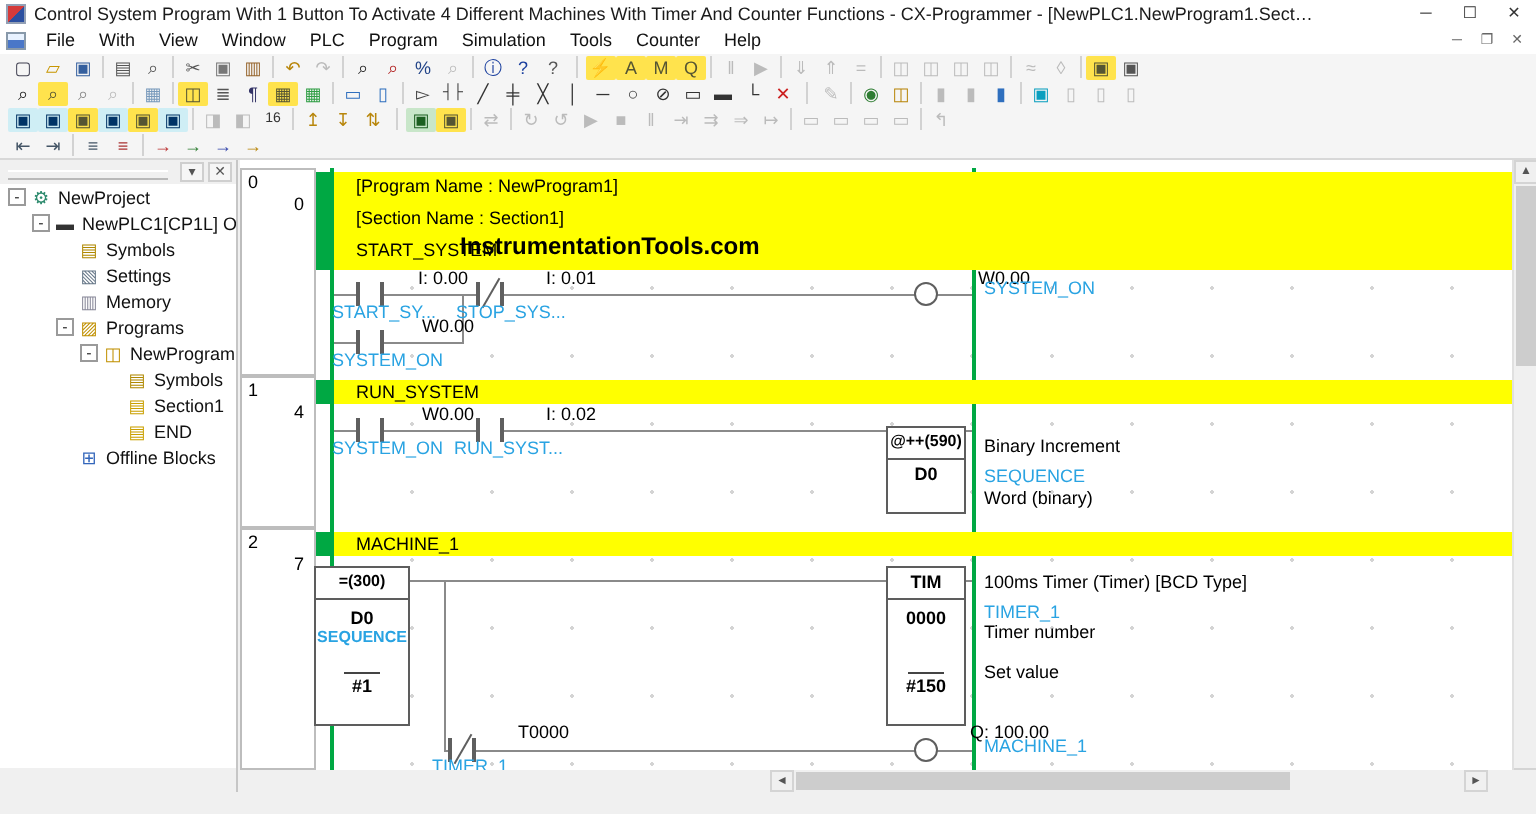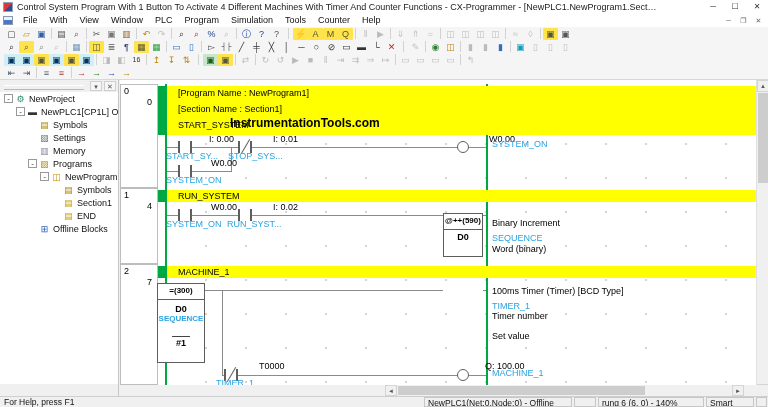--- a/index.html
+++ b/index.html
@@ -400,20 +400,27 @@
 
     <div class="ibox" style="left:37px;top:203px;width:48px;height:80px;">
       <span class="ibox-t" style="top:2px;">=(300)</span>
       <div class="isep" style="top:15px;"></div>
       <span class="ibox-t" style="top:20px;font-size:9px;">D0</span>
       <span class="ibox-t" style="top:30px;color:#29a3e2;">SEQUENCE</span>
       <div class="olin" style="top:52px;"></div>
       <span class="ibox-t" style="top:54px;font-size:9px;">#1</span>
     </div>
 
+    <div class="ibox" style="left:323px;top:203px;width:40px;height:80px;">
+      <span class="ibox-t" style="top:2px;font-size:9px;">TIM</span>
+      <div class="isep" style="top:15px;"></div>
+      <span class="ibox-t" style="top:20px;font-size:9px;">0000</span>
+      <div class="olin" style="top:52px;"></div>
+      <span class="ibox-t" style="top:54px;font-size:9px;">#150</span>
+    </div>
     <span class="ann" style="left:372px;top:206px;">100ms Timer (Timer) [BCD Type]</span>
     <span class="sym" style="left:372px;top:221px;color:#29a3e2;">TIMER_1</span>
     <span class="ann" style="left:372px;top:231px;">Timer number</span>
     <span class="ann" style="left:372px;top:251px;">Set value</span>
 
     <span class="addr" style="left:98px;top:281px;">T0000</span>
     <div class="contact nc" style="left:104px;top:289px;"></div>
     <span class="sym" style="left:96px;top:298px;color:#29a3e2;">TIMER_1</span>
 
     <span class="addr" style="left:324px;top:281px;">Q: 100.00</span>
@@ -428,22 +435,14 @@
   </div>
 
   <div class="hfill"></div>
   <div class="hscroll">
     <span class="sbtn" style="left:0;top:0;width:12px;height:11px;font-size:6px;line-height:10px;">◄</span>
     <div class="sthumb" style="left:13px;top:1px;width:247px;height:9px;"></div>
     <span class="sbtn" style="right:12px;top:0;width:12px;height:11px;font-size:6px;line-height:10px;">►</span>
   </div>
   <div class="corner"></div>
 
-  <div class="status">
-    <span class="st-help">For Help, press F1</span>
-    <span class="st-panel" style="left:424px;width:148px;">NewPLC1(Net:0,Node:0) - Offline</span>
-    <span class="st-panel" style="left:574px;width:22px;"></span>
-    <span class="st-panel" style="left:598px;width:106px;">rung 6 (6, 0) - 140%</span>
-    <span class="st-panel" style="left:706px;width:48px;">Smart</span>
-    <span class="st-panel" style="left:756px;width:11px;"></span>
-  </div>
 
 </div>
 
 </body></html>

